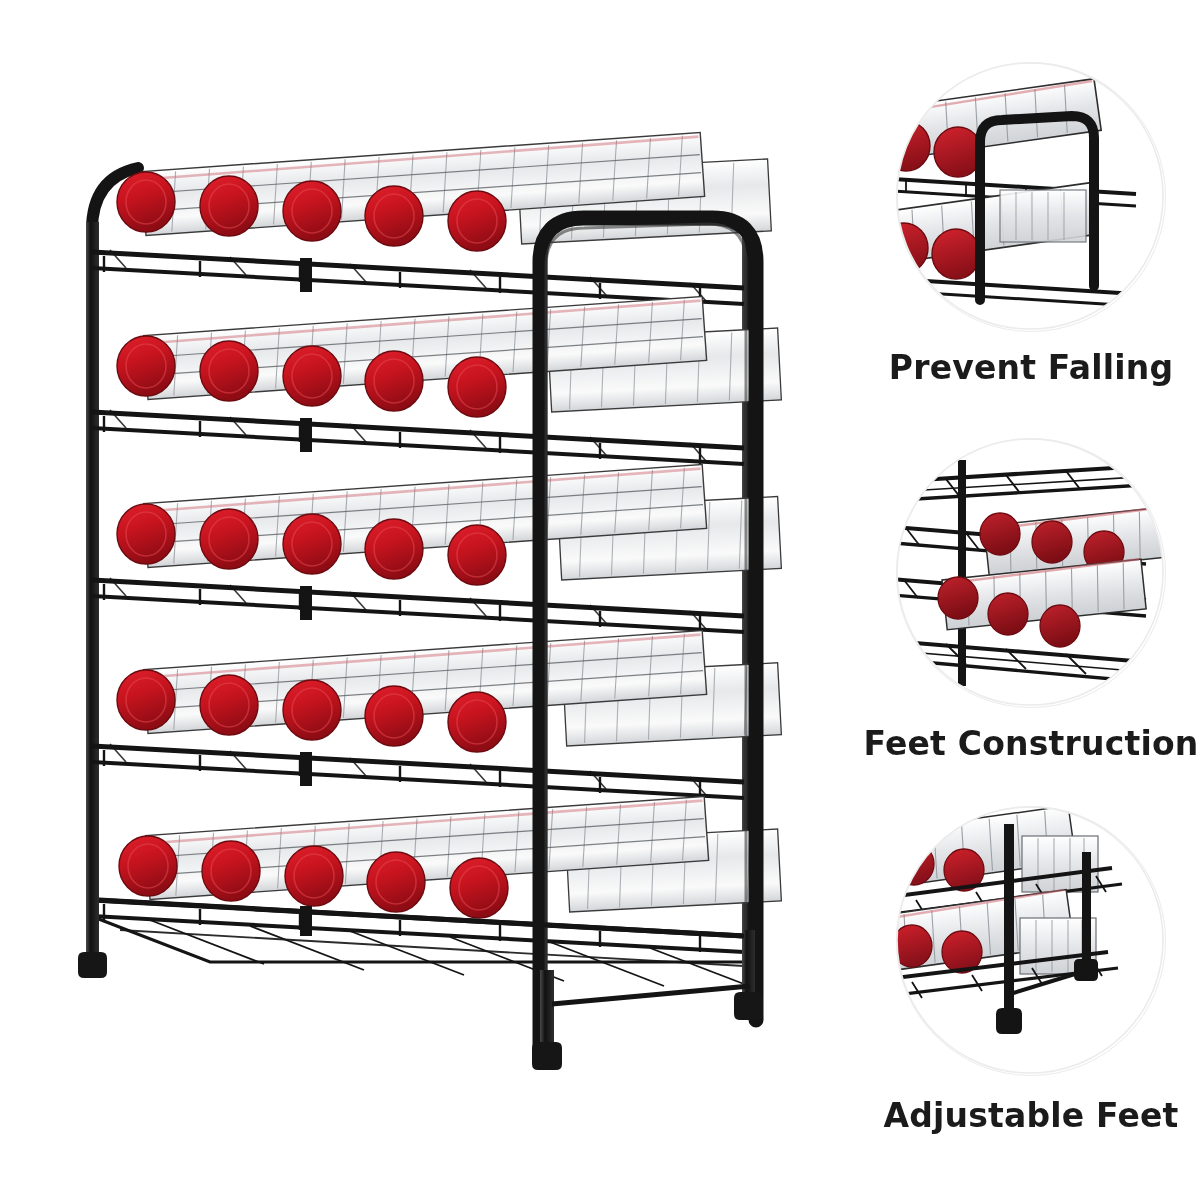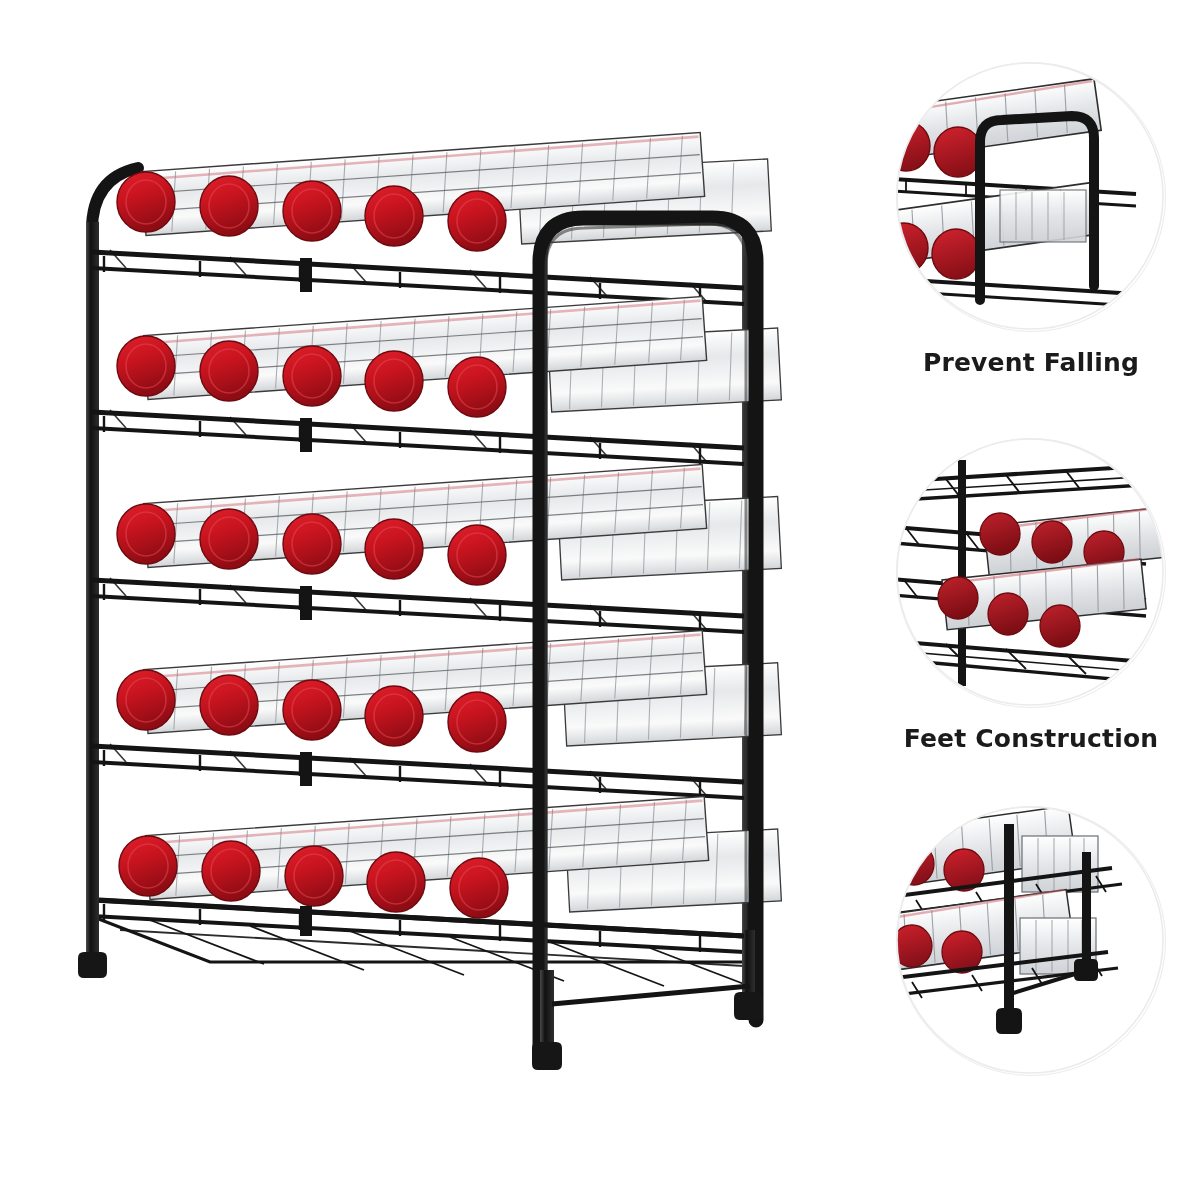--- a/index.html
+++ b/index.html
@@ -33,21 +33,21 @@
   .circle-ring{
     position:absolute;left:0;top:0;width:268px;height:268px;
     border:1px solid #ebebeb;border-radius:50%;
     background:#ffffff;
   }
   .circle-art{position:absolute;left:0;top:0;width:270px;height:270px;}
   .circle-art svg{display:block;width:270px;height:270px;}
 
   .feature-label{
     text-align:center;
-    font-size:25px;
+    font-size:33px;
     font-weight:bold;
     color:#1b1b1b;
     letter-spacing:.2px;
     margin-top:16px;
     white-space:nowrap;
   }
   .feature-3 .feature-label{margin-top:20px;}
 </style>
 </head>
 <body>
@@ -593,16 +593,17 @@
               <path d="M100 208 q0 -6 6 -6 L120 202 q6 0 6 6 L126 222 q0 6 -6 6 L106 228 q-6 0 -6 -6 Z" fill="#141414"></path>
               <rect x="186" y="46" width="9" height="118" fill="#141414"></rect>
               <path d="M178 158 q0 -5 5 -5 L197 153 q5 0 5 5 L202 170 q0 5 -5 5 L183 175 q-5 0 -5 -5 Z" fill="#141414"></path>
 
               <path d="M114 188 L192 164" stroke="#141414" stroke-width="4" fill="none"></path>
             </g>
             <circle cx="134" cy="134" r="133" fill="none" stroke="#ebebeb" stroke-width="1.6"></circle>
           </svg>
         </div>
       </div>
+      <div class="feature-label">Adjustable Feet</div>
     </div>
 
   </div>
 </div>
 
 </body></html>

